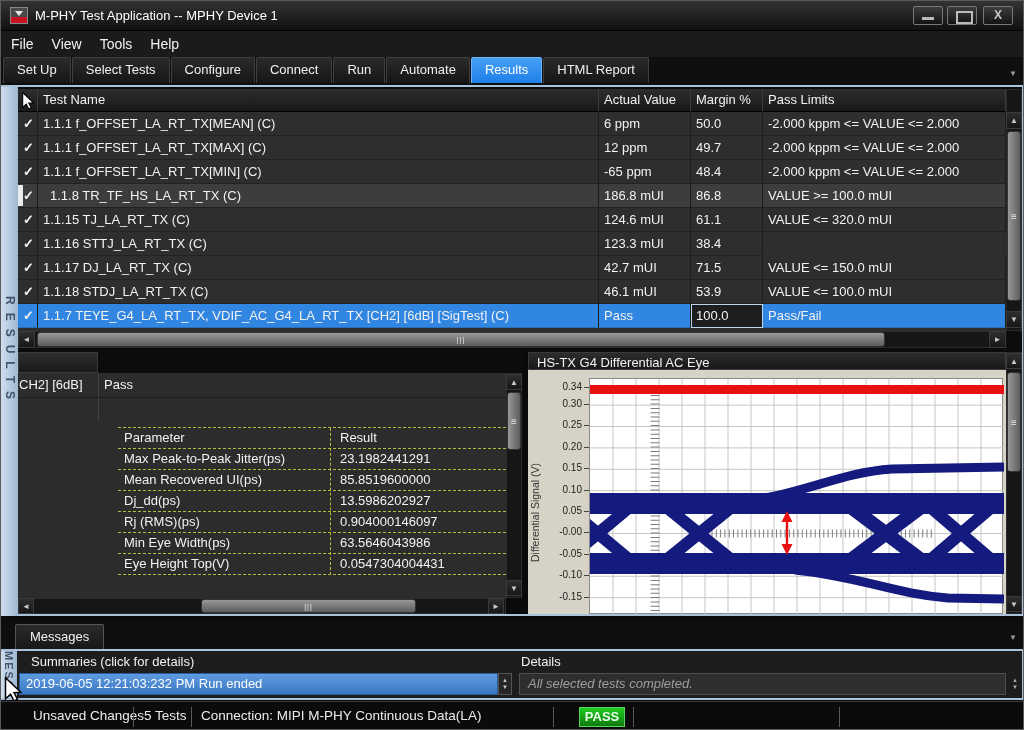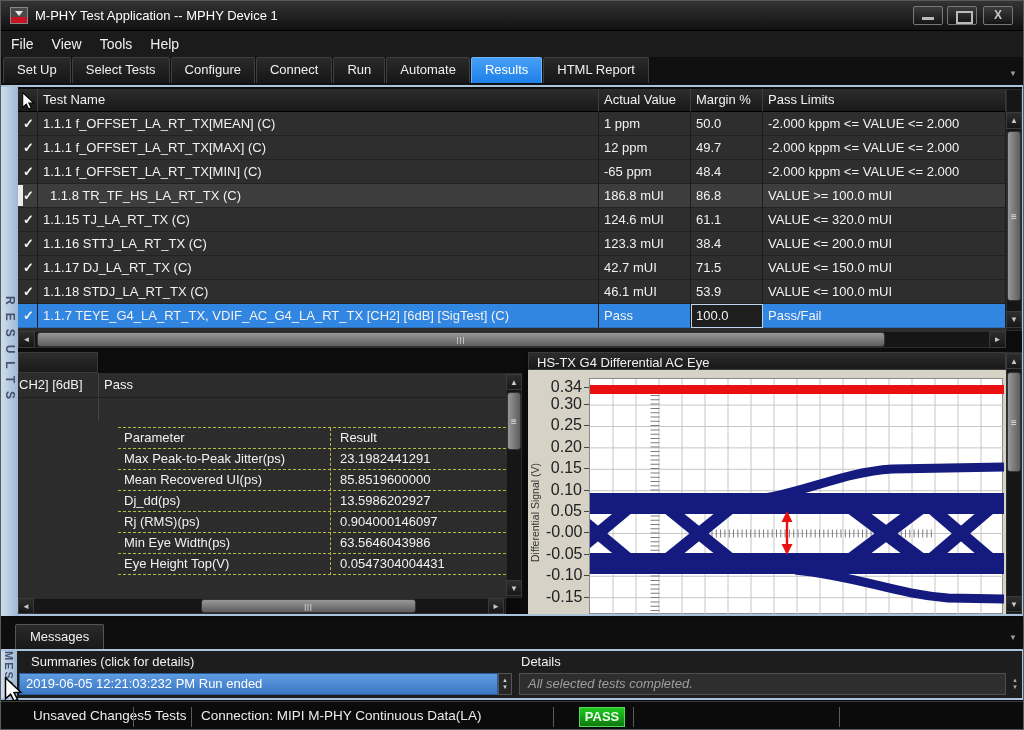--- a/index.html
+++ b/index.html
@@ -64,21 +64,21 @@
   .prow{position:relative;height:21px;border-bottom:1px dashed #b6ba3e;color:#f2f2f2;font-size:13px;line-height:20px;}
   .prow .p1{position:absolute;left:6px;top:0;white-space:nowrap;}
   .prow .p2{position:absolute;left:222px;top:0;white-space:nowrap;}
   #param-vsep{position:absolute;left:212px;top:0;bottom:0;width:1px;border-left:1px dashed #b6ba3e;}
   #lower-divider{position:absolute;left:523px;top:349px;width:4px;height:264px;background:#0a0a0a;}
 
   
   #eye-pane{position:absolute;left:527px;top:351px;width:478px;height:262px;background:#d6d2c6;overflow:hidden;}
   #eye-title{position:absolute;left:0;top:0;width:478px;height:18px;background:linear-gradient(#2d2d2d,#181818);border:1px solid #3a3a3a;color:#f2f2f2;font-size:13px;line-height:20px;padding-left:8px;}
   #plot{position:absolute;left:61px;top:26px;width:414px;height:236px;background:#fff;border:1px solid #8a8a8a;}
-  .ylab{position:absolute;width:36px;left:18px;text-align:right;color:#222;font-size:16px;line-height:14px;height:14px;}
+  .ylab{position:absolute;width:36px;left:18px;text-align:right;color:#222;font-size:10px;line-height:14px;height:14px;}
   .ytick{position:absolute;left:56px;width:5px;height:1px;background:#444;}
   #yaxis-title{position:absolute;left:1px;top:80px;height:160px;writing-mode:vertical-rl;transform:rotate(180deg);color:#333;font-size:10.5px;text-align:center;}
 
   
   #msg-tabrow{position:absolute;left:0;top:620px;width:1024px;height:28px;background:#0e0e0e;}
   #msg-tab{position:absolute;left:14px;top:3px;height:25px;line-height:23px;padding:0 14px;background:linear-gradient(#2a2a2a,#181818);border:1px solid #555;border-bottom:none;border-radius:2px 2px 0 0;color:#f2f2f2;font-size:13px;}
   #msg-drop{position:absolute;right:8px;top:12px;color:#9a9a9a;font-size:8px;}
   #msg-panel{position:absolute;left:0;top:648px;width:1024px;height:51px;background:#1d1d1d;border-top:2px solid #a9c3dd;border-bottom:2px solid #a9c3dd;}
   .msg-hd{position:absolute;top:3px;color:#f2f2f2;font-size:13px;text-align:center;}
   #summary-entry{position:absolute;left:18px;top:22px;width:479px;height:22px;background:linear-gradient(#5f9be0,#3a78c4);border:1px solid #2a5c9c;color:#fff;font-size:13px;line-height:20px;padding-left:6px;white-space:nowrap;overflow:hidden;}
@@ -141,21 +141,21 @@
         </svg>
     </div>
     <div class="thead hd1">Test Name</div>
     <div class="thead hd2">Actual Value</div>
     <div class="thead hd3">Margin %</div>
     <div class="thead hd4">Pass Limits</div>
 
     <div class="trow" style="top:23px;">
       <div class="cell c0 check">✓</div>
       <div class="cell c1">1.1.1 f_OFFSET_LA_RT_TX[MEAN] (C)</div>
-      <div class="cell c2">1 ppm</div>
+      <div class="cell c2">6 ppm</div>
       <div class="cell c3">50.0</div>
       <div class="cell c4">-2.000 kppm &lt;= VALUE &lt;= 2.000</div>
     </div>
     <div class="trow" style="top:47px;">
       <div class="cell c0 check">✓</div>
       <div class="cell c1">1.1.1 f_OFFSET_LA_RT_TX[MAX] (C)</div>
       <div class="cell c2">12 ppm</div>
       <div class="cell c3">49.7</div>
       <div class="cell c4">-2.000 kppm &lt;= VALUE &lt;= 2.000</div>
     </div>
@@ -178,21 +178,20 @@
       <div class="cell c1">1.1.15 TJ_LA_RT_TX (C)</div>
       <div class="cell c2">124.6 mUI</div>
       <div class="cell c3">61.1</div>
       <div class="cell c4">VALUE &lt;= 320.0 mUI</div>
     </div>
     <div class="trow" style="top:143px;">
       <div class="cell c0 check">✓</div>
       <div class="cell c1">1.1.16 STTJ_LA_RT_TX (C)</div>
       <div class="cell c2">123.3 mUI</div>
       <div class="cell c3">38.4</div>
-      <div class="cell c4">VALUE &lt;= 200.0 mUI</div>
     </div>
     <div class="trow" style="top:167px;">
       <div class="cell c0 check">✓</div>
       <div class="cell c1">1.1.17 DJ_LA_RT_TX (C)</div>
       <div class="cell c2">42.7 mUI</div>
       <div class="cell c3">71.5</div>
       <div class="cell c4">VALUE &lt;= 150.0 mUI</div>
     </div>
     <div class="trow" style="top:191px;">
       <div class="cell c0 check">✓</div>

